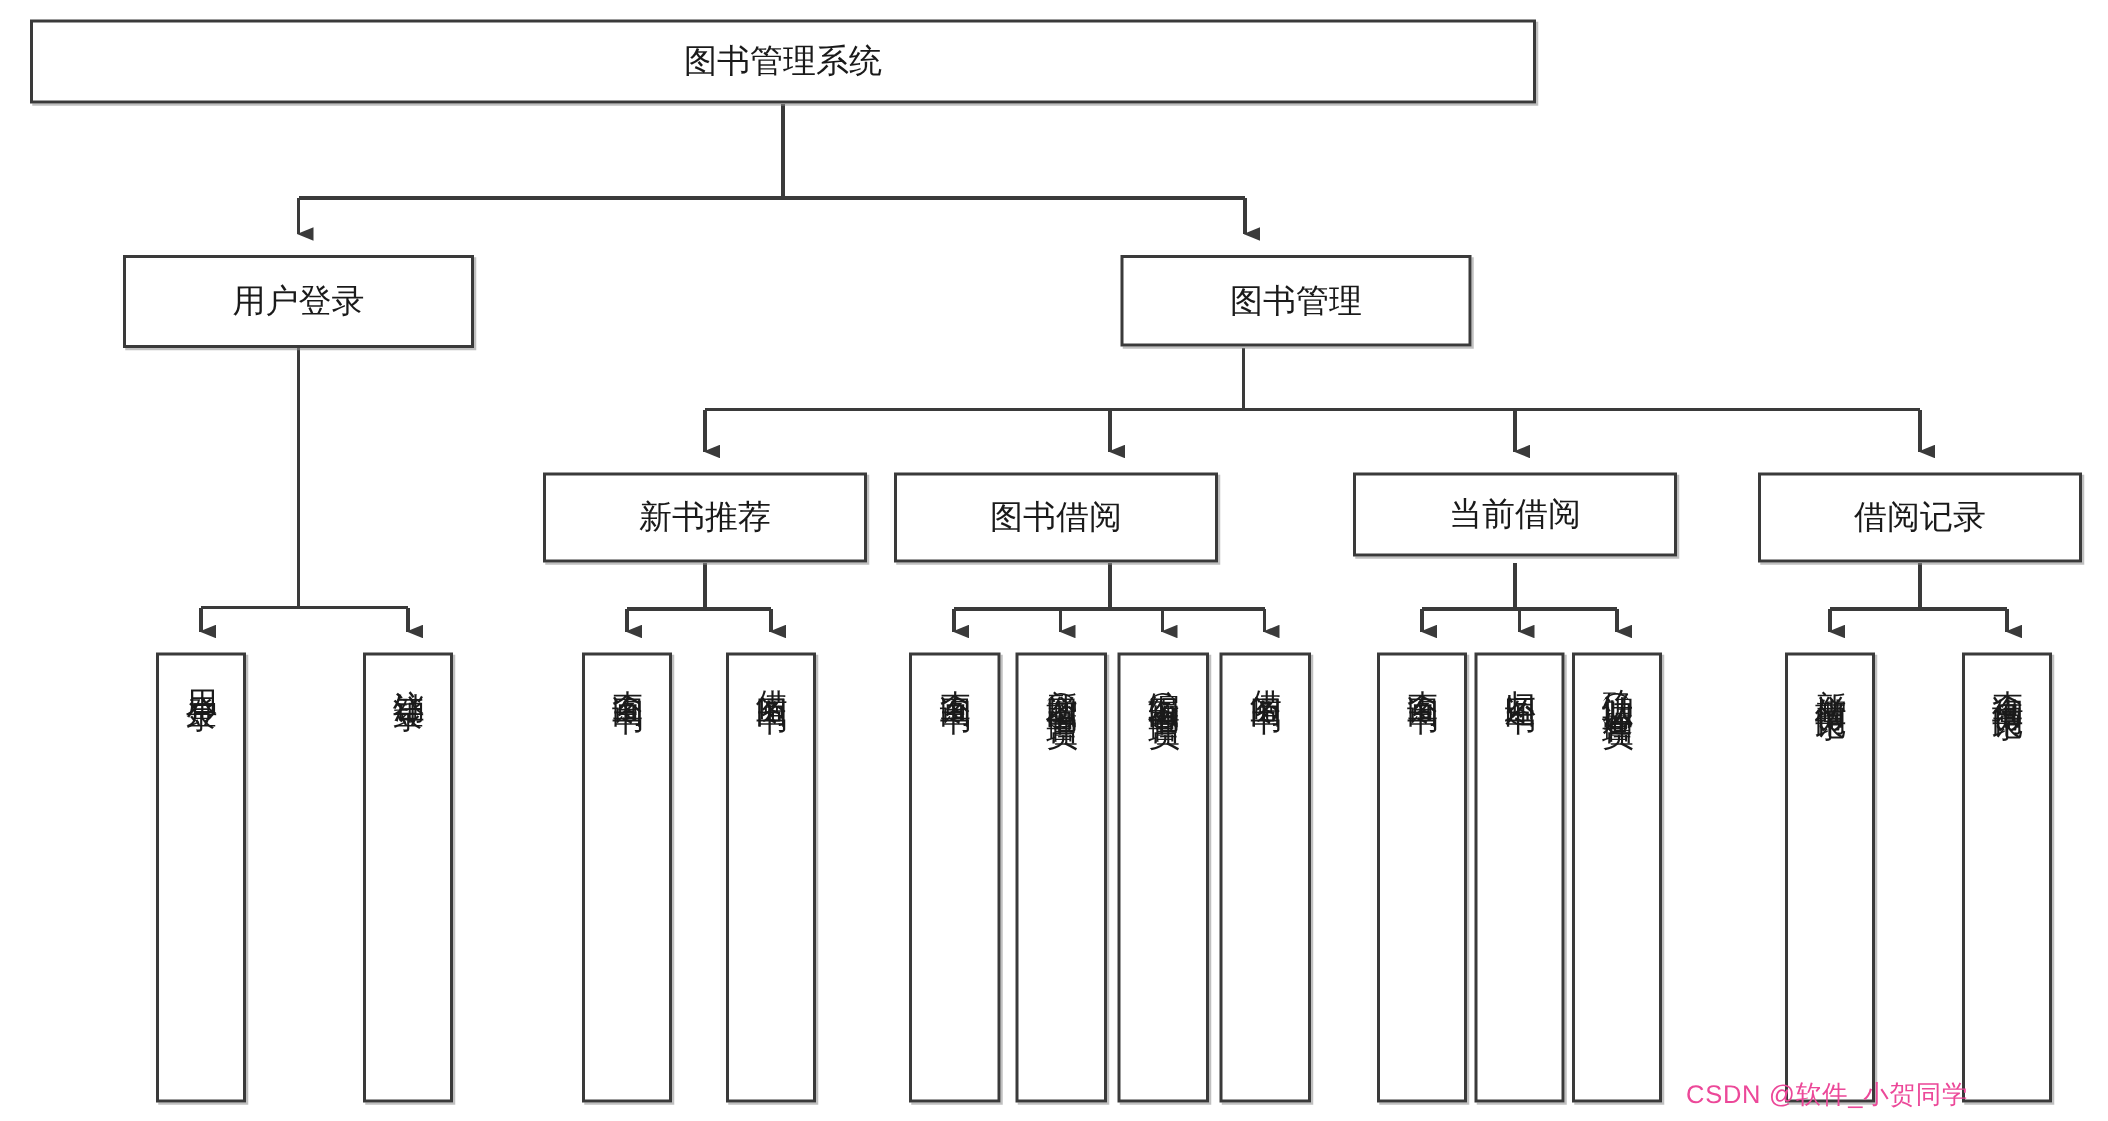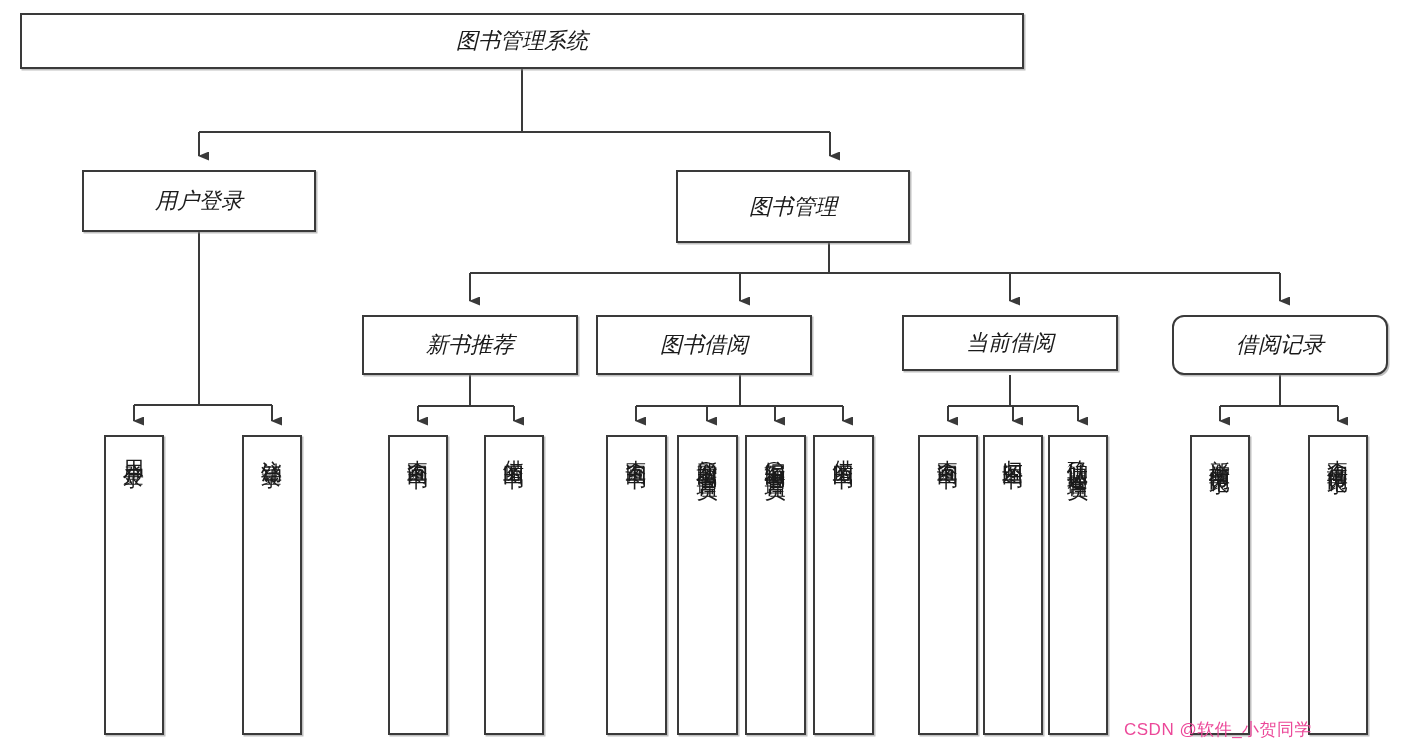--- a/index.html
+++ b/index.html
@@ -19,21 +19,21 @@
     display:flex;
     align-items:center;
     justify-content:center;
   }
   .node-label{
     color:#1a1a1a;
     text-align:center;
     line-height:1.15;
     white-space:nowrap;
   }
-  .node.horizontal .node-label{font-size:22px;font-style:italic;}
+  .node.horizontal .node-label{font-size:22px;}
   .node.vertical{align-items:flex-start;padding-top:6px;}
   .node.vertical .node-label{
     writing-mode:vertical-rl;
     text-orientation:upright;
     font-size:21px;
     letter-spacing:3px;
     line-height:1;
   }
   #connector-layer{position:absolute;left:0;top:0;width:1405px;height:747px;pointer-events:none;}
   #watermark{
@@ -100,34 +100,34 @@
     </g>
   </svg>
 
   <div class="node horizontal" style="left: 20px; top: 13px; width: 1004px; height: 56px;">
     <span class="node-label">图书管理系统</span>
   </div>
 
   <div class="node horizontal" style="left: 82px; top: 170px; width: 234px; height: 62px;">
     <span class="node-label">用户登录</span>
   </div>
-  <div class="node horizontal" style="left: 676px; top: 170px; width: 234px; height: 73px;">
+  <div class="node horizontal" style="left: 747px; top: 170px; width: 234px; height: 61px;">
     <span class="node-label">图书管理</span>
   </div>
 
   <div class="node horizontal" style="left: 362px; top: 315px; width: 216px; height: 60px;">
     <span class="node-label">新书推荐</span>
   </div>
   <div class="node horizontal" style="left: 596px; top: 315px; width: 216px; height: 60px;">
     <span class="node-label">图书借阅</span>
   </div>
   <div class="node horizontal" style="left: 902px; top: 315px; width: 216px; height: 56px;">
     <span class="node-label">当前借阅</span>
   </div>
-  <div class="node horizontal" style="left: 1172px; top: 315px; width: 216px; height: 60px; border-radius: 12px;">
+  <div class="node horizontal" style="left: 1172px; top: 315px; width: 216px; height: 60px;">
     <span class="node-label">借阅记录</span>
   </div>
 
   <div class="node vertical" style="left: 104px; top: 435px; width: 60px; height: 300px;">
     <span class="node-label">用户登录</span>
   </div>
   <div class="node vertical" style="left: 242px; top: 435px; width: 60px; height: 300px;">
     <span class="node-label">注销登录</span>
   </div>
   <div class="node vertical" style="left: 388px; top: 435px; width: 60px; height: 300px;">

